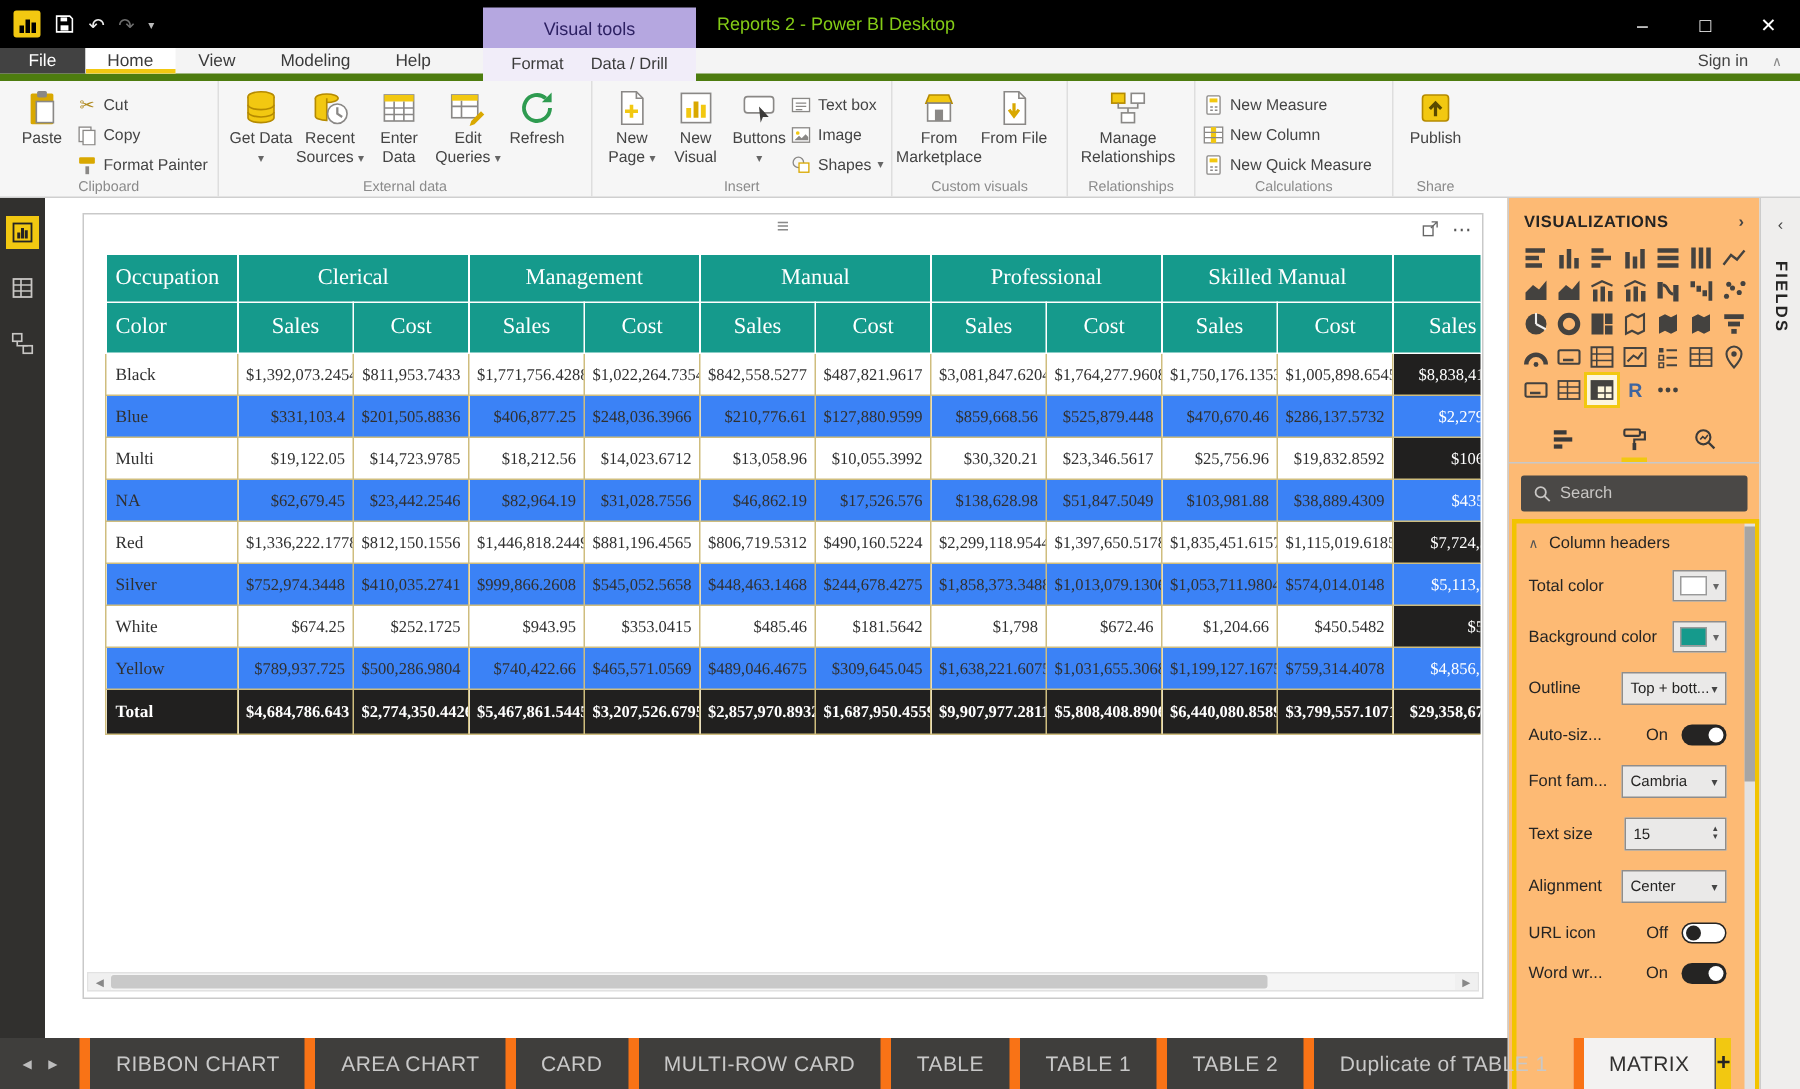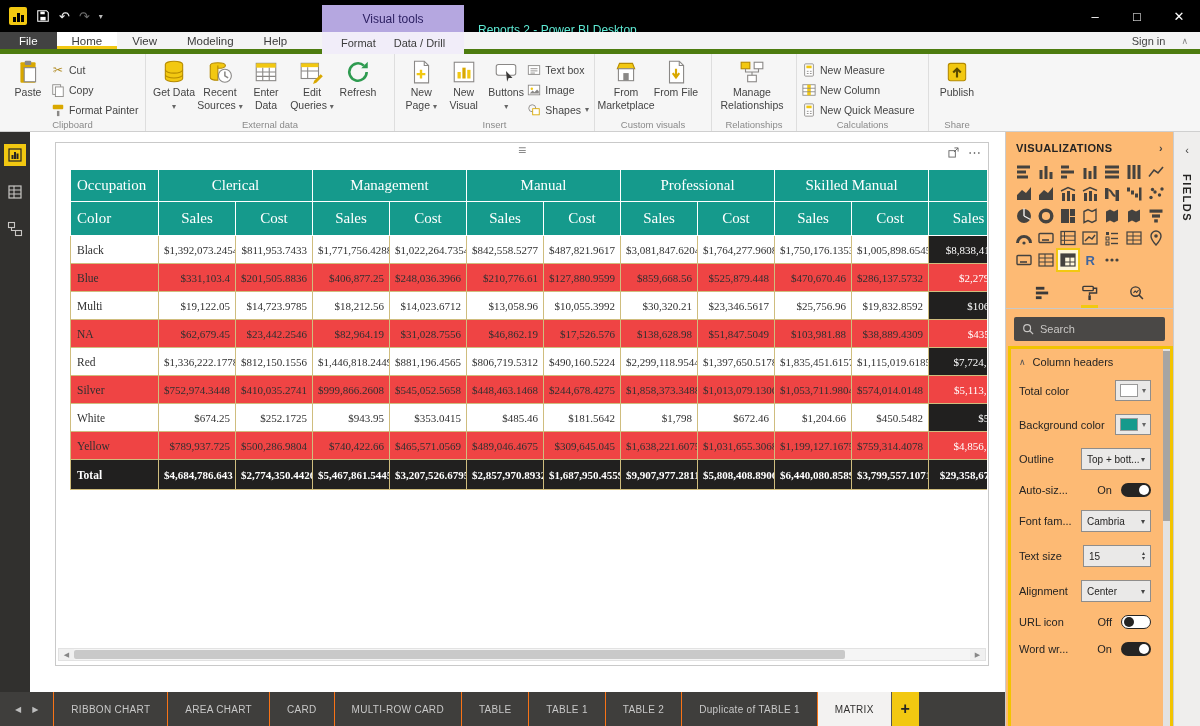--- a/index.html
+++ b/index.html
@@ -10,21 +10,21 @@
 
 
 .titlebar{position:absolute;left:0;top:0;right:0;height:32px;background:#000;color:#fff;display:flex;align-items:center}
 .qat{display:flex;align-items:center;gap:9px;padding-left:9px}
 .logo{width:18px;height:18px;background:var(--accent);border-radius:2px;display:flex;align-items:flex-end;justify-content:center;gap:1px;padding:3px 3px}
 .logo i{display:block;width:3px;background:#000}
 .tb-glyph{font-size:13px;color:#eee;line-height:1}
 .tb-glyph.dim{color:#6f6f6f}
 .tb-caret{font-size:8px;color:#bbb}
 .ctx-tab{position:absolute;left:322px;top:5px;width:142px;height:27px;background:#B5A7E0;color:#2D2163;display:flex;align-items:center;justify-content:center;font-size:12px}
-.tb-title{position:absolute;left:478px;top:14px;height:32px;display:flex;align-items:center;font-size:12px;color:#5eead4}
+.tb-title{position:absolute;left:478px;top:0;height:32px;display:flex;align-items:center;font-size:12px;color:#84cc16}
 .win-controls{margin-left:auto;display:flex;height:100%}
 .win-btn{width:42px;display:flex;align-items:center;justify-content:center;font-size:13px;color:#fff}
 
 
 .tabsrow{position:absolute;left:0;top:32px;right:0;height:22px;background:#F4F4F4;display:flex;align-items:stretch;font-size:11.5px;color:#3b3b3b;border-bottom:5px solid #4d7c0f}
 .tab{padding:0 15px;display:flex;align-items:center;white-space:nowrap}
 .tab.file{background:#424242;color:#fff;padding:0 19px}
 .tab.active{background:#fff;box-shadow:inset 0 -3px 0 var(--accent)}
 .ctx-tabs{position:absolute;left:322px;top:0;width:142px;height:22px;background:#F1EDF9;display:flex;justify-content:center;font-size:11px}
 .ctx-tabs .tab{padding:0 9px}
@@ -59,21 +59,21 @@
 .v-actions .ric{width:11px;height:11px}
 .v-dots{font-size:13px;color:#555;line-height:8px}
 .matrix-wrap{position:absolute;left:14px;right:1px;top:26px;bottom:46px;overflow:hidden}
 table.matrix{border-collapse:collapse;table-layout:fixed;width:938px;font-family:"Liberation Serif",serif}
 .matrix th{background:var(--green);color:#fff;font-weight:normal;font-size:15px;border:1px solid #fff;text-align:center;overflow:hidden;white-space:nowrap}
 .matrix tr.mh1 th{height:32px}
 .matrix tr.mh2 th{height:34px}
 .matrix th.corner{text-align:left;padding-left:6px}
 .matrix td{font-size:11px;color:#303030;text-align:right;padding:0 5px;height:28px;border:1px solid #CFBD7E;background:#fff;overflow:hidden;white-space:nowrap}
 .matrix td.rowlabel{text-align:left;font-size:11.5px;padding-left:6px}
-.matrix tr.alt td{background:#ef4444}
+.matrix tr.alt td{background:#3b82f6}
 .matrix td.totcol{background:var(--totalbg);color:#fff}
 .matrix tr.total td{background:var(--totalbg);color:#fff;font-weight:bold;height:30px}
 .hscroll{position:absolute;left:2px;right:2px;bottom:4px;height:13px;display:flex;align-items:stretch;background:#F5F5F5;border:1px solid #E2E2E2}
 .hs-btn{width:15px;display:flex;align-items:center;justify-content:center;font-size:7px;color:#888;background:#F0F0F0}
 .hs-track{flex:1;position:relative}
 .hs-thumb{position:absolute;left:0;top:1px;bottom:1px;width:86%;background:#C9C9C9;border-radius:2px}
 
 
 .viz-pane{position:absolute;right:27px;top:132px;width:168px;bottom:0;background:#fdba74;border-left:1px solid #CCC;display:flex;flex-direction:column;font-size:11px;color:#252423}
 .vp-header{display:flex;justify-content:space-between;align-items:center;padding:10px 10px 8px;font-weight:bold;letter-spacing:.4px}
@@ -110,21 +110,21 @@
 .scroll-v i{position:absolute;top:2px;left:0;right:0;height:45%;background:#A7A5A3;display:block}
 
 
 .fields-strip{position:absolute;right:0;top:132px;width:27px;bottom:0;background:#EFEEED;border-left:1px solid #CCC;display:flex;flex-direction:column;align-items:center;padding-top:12px;gap:18px}
 .fs-chev{font-size:11px;color:#444}
 .fields-text{writing-mode:vertical-rl;font-weight:bold;font-size:11px;letter-spacing:1.5px;color:#252423}
 
 
 .pagebar{position:absolute;left:0;right:195px;bottom:0;height:34px;background:#3F3E3C;display:flex;align-items:stretch;color:#C8C8C8}
 .pb-arrows{display:flex;align-items:center;gap:11px;padding:0 15px;font-size:8px;color:#BDBDBD}
-.pb-tab{display:flex;align-items:center;padding:0 17px;border-left:1px solid #f97316;font-size:10px;letter-spacing:.3px;white-space:nowrap}
+.pb-tab{display:flex;align-items:center;padding:0 17px;border-left:7px solid #f97316;font-size:14px;letter-spacing:.3px;white-space:nowrap}
 .pb-tab:last-of-type{border-right:1px solid #575654}
 .pb-tab.active{background:#F3F2F1;color:#323130}
 .pb-add{width:27px;background:var(--accent);color:#252423;display:flex;align-items:center;justify-content:center;font-size:16px;font-weight:bold}
 </style>
 </head>
 <body>
 
 <div class="app" style="--accent: #F2C811; --green: #159A8C; --totalbg: #21201F;">
 
   <div class="titlebar">

